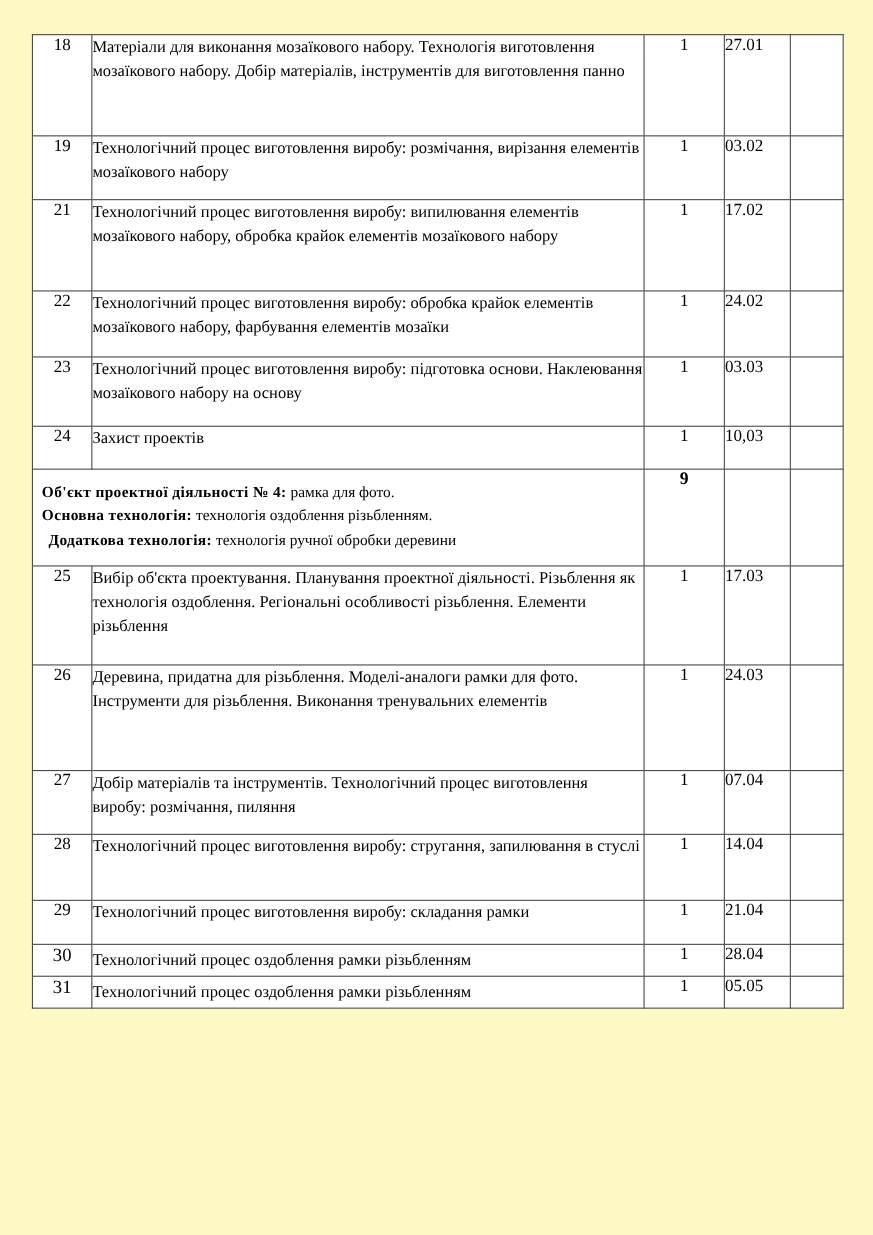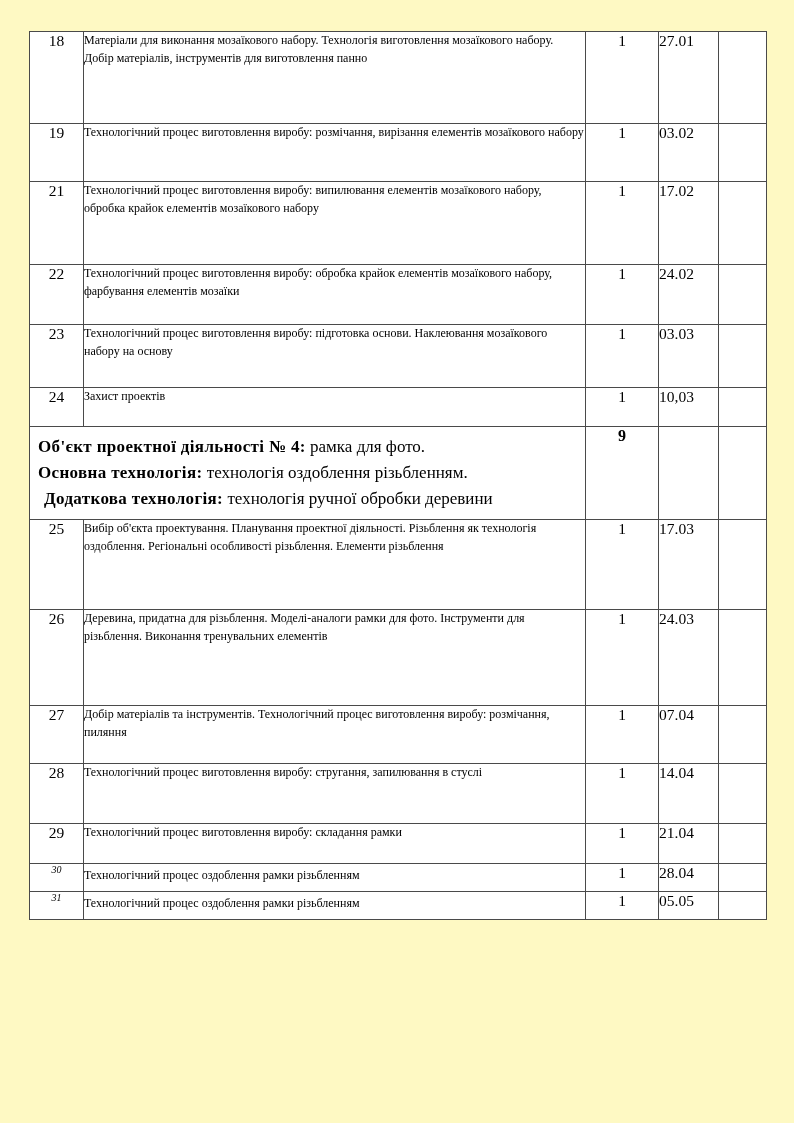--- a/index.html
+++ b/index.html
@@ -48,21 +48,21 @@
 
   td.num {
     text-align: center;
     vertical-align: middle;
     font-size: 15.5px;
     line-height: 1.2;
   }
   td.topic {
     vertical-align: middle;
     padding: 5px 6px 5px 8px;
-    font-size: 12px;
+    font-size: 15px;
     line-height: 1.47;
     text-align: left;
   }
   td.qty {
     text-align: center;
     vertical-align: middle;
     font-size: 15.5px;
   }
   td.date {
     vertical-align: top;
@@ -71,35 +71,35 @@
     line-height: 1.2;
     text-align: left;
     white-space: nowrap;
   }
   td.note {
     vertical-align: top;
   }
   tr.section td.section-cell {
     vertical-align: middle;
     padding: 7px 6px 8px 8px;
-    font-size: 17px;
+    font-size: 14px;
     line-height: 1.52;
   }
   tr.section td.qty {
     font-weight: bold;
     font-size: 16px;
   }
   .sec-line { white-space: normal; }
   .sec-line.indent { padding-left: 6px; }
   .sec-lead {
     font-weight: bold;
     letter-spacing: 0.35px;
   }
   .compact td.topic { padding-top: 3px; padding-bottom: 3px; }
-  .compact td.num { font-size: 10px; font-style: italic; }
+  .compact td.num { font-size: 17px; }
 </style>
 </head>
 <body>
 
 <div class="page">
   <div class="sheet">
     <table class="plan">
       <colgroup>
         <col class="c-num">
         <col class="c-topic">

